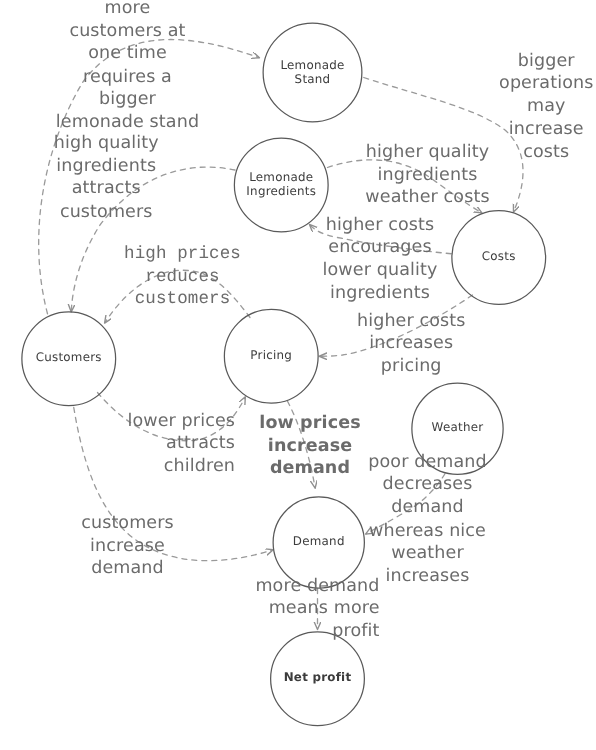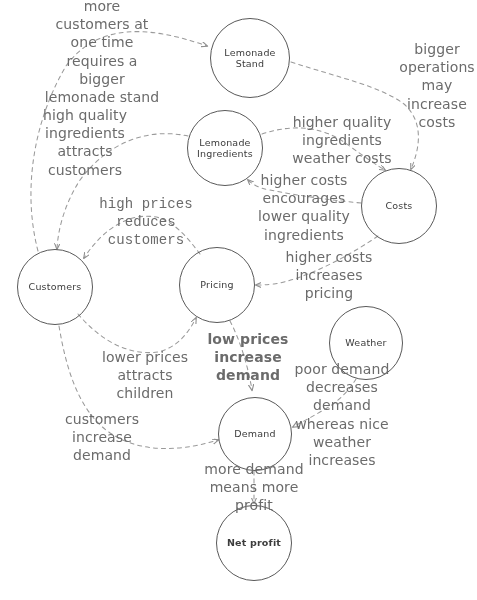--- a/index.html
+++ b/index.html
@@ -130,32 +130,32 @@
       <div class="edge-label" style="left: 304px; top: 207px;">higher costs
 encourages
 lower quality
 ingredients</div>
       <div class="edge-label" style="left: 329px; top: 275px;">higher costs
 increases
 pricing</div>
       <div class="edge-label" style="left: 146px; top: 222px; font-family: Liberation Mono, monospace;">high prices
 reduces
 customers</div>
-      <div class="edge-label" style="left: 145px; top: 375px;">lower prices
+      <div class="edge-label" style="left: 145px; top: 355px; text-align: right;">lower prices
 attracts
 children</div>
       <div class="edge-label" style="left: 248px; top: 357px; font-weight: bold;">low prices
 increase
 demand</div>
       <div class="edge-label" style="left: 102px; top: 437px;">customers
 increase
 demand</div>
       <div class="edge-label" style="left: 342px; top: 415px;">poor demand
 decreases
 demand
 whereas nice
 weather
 increases</div>
-      <div class="edge-label" style="left: 254px; top: 487px;">more demand
+      <div class="edge-label" style="left: 254px; top: 487px; text-align: right;">more demand
 means more
 profit</div>
     </div>
 </div>
 
 </body></html>

